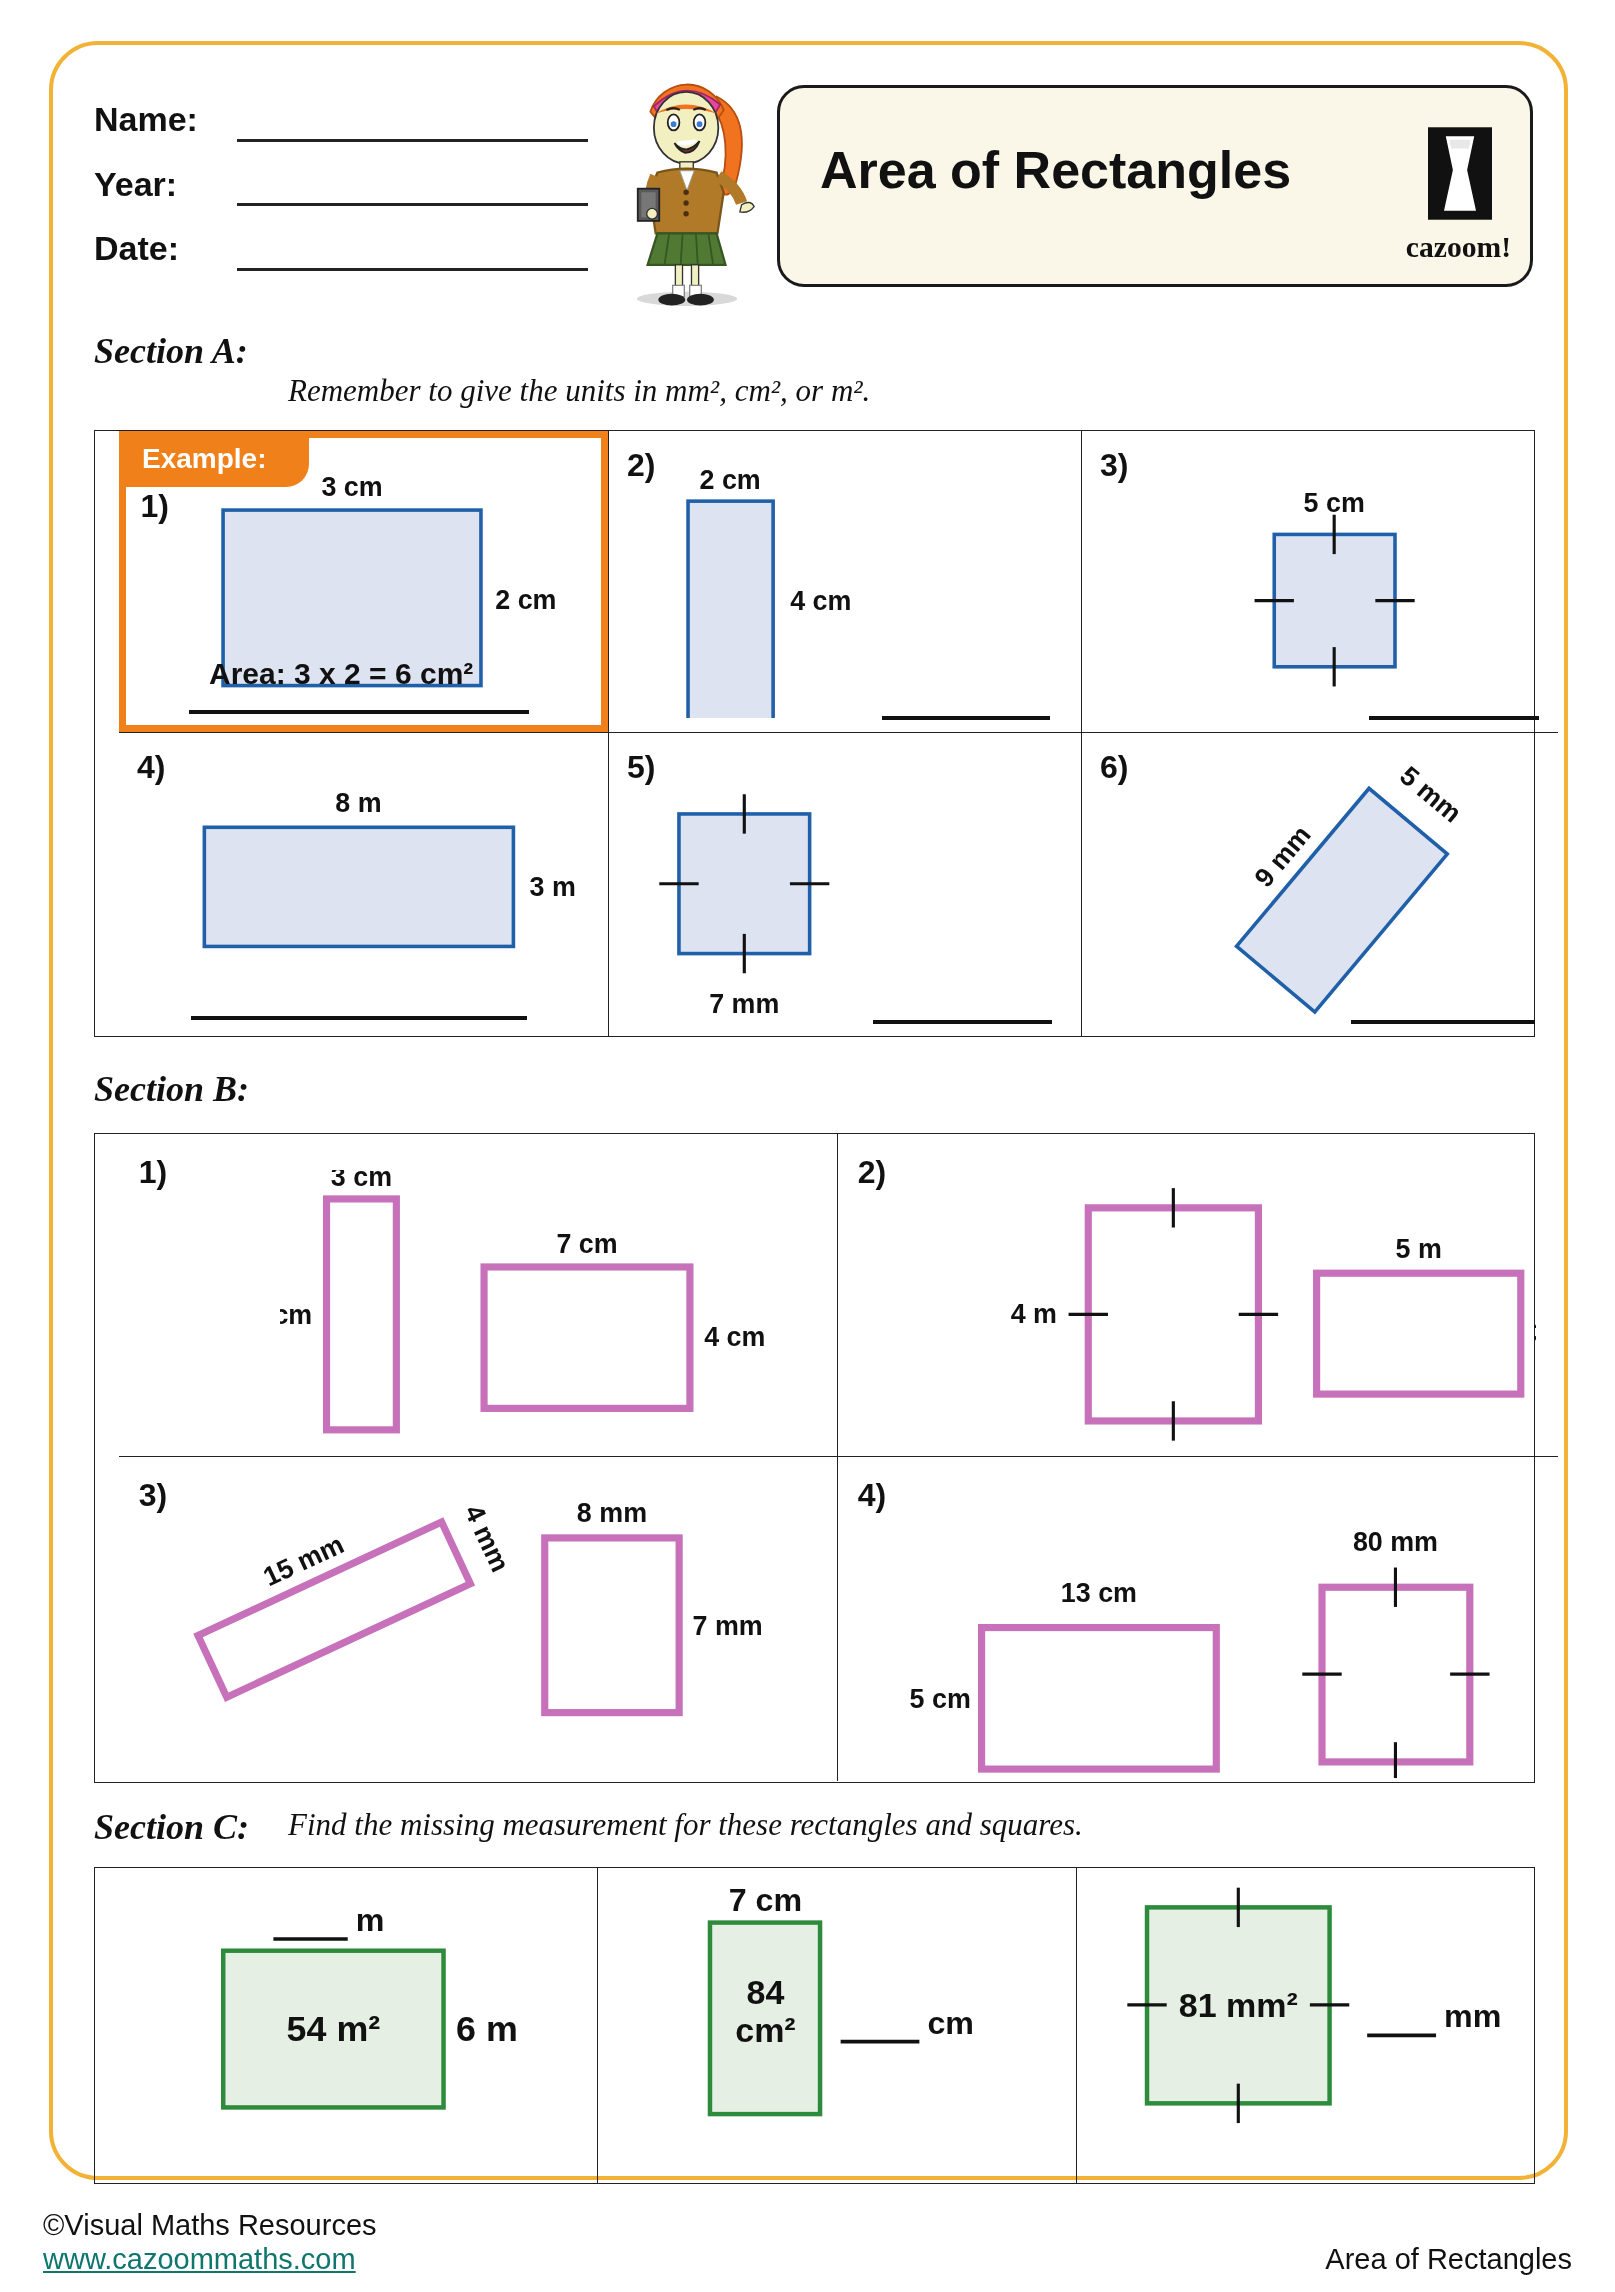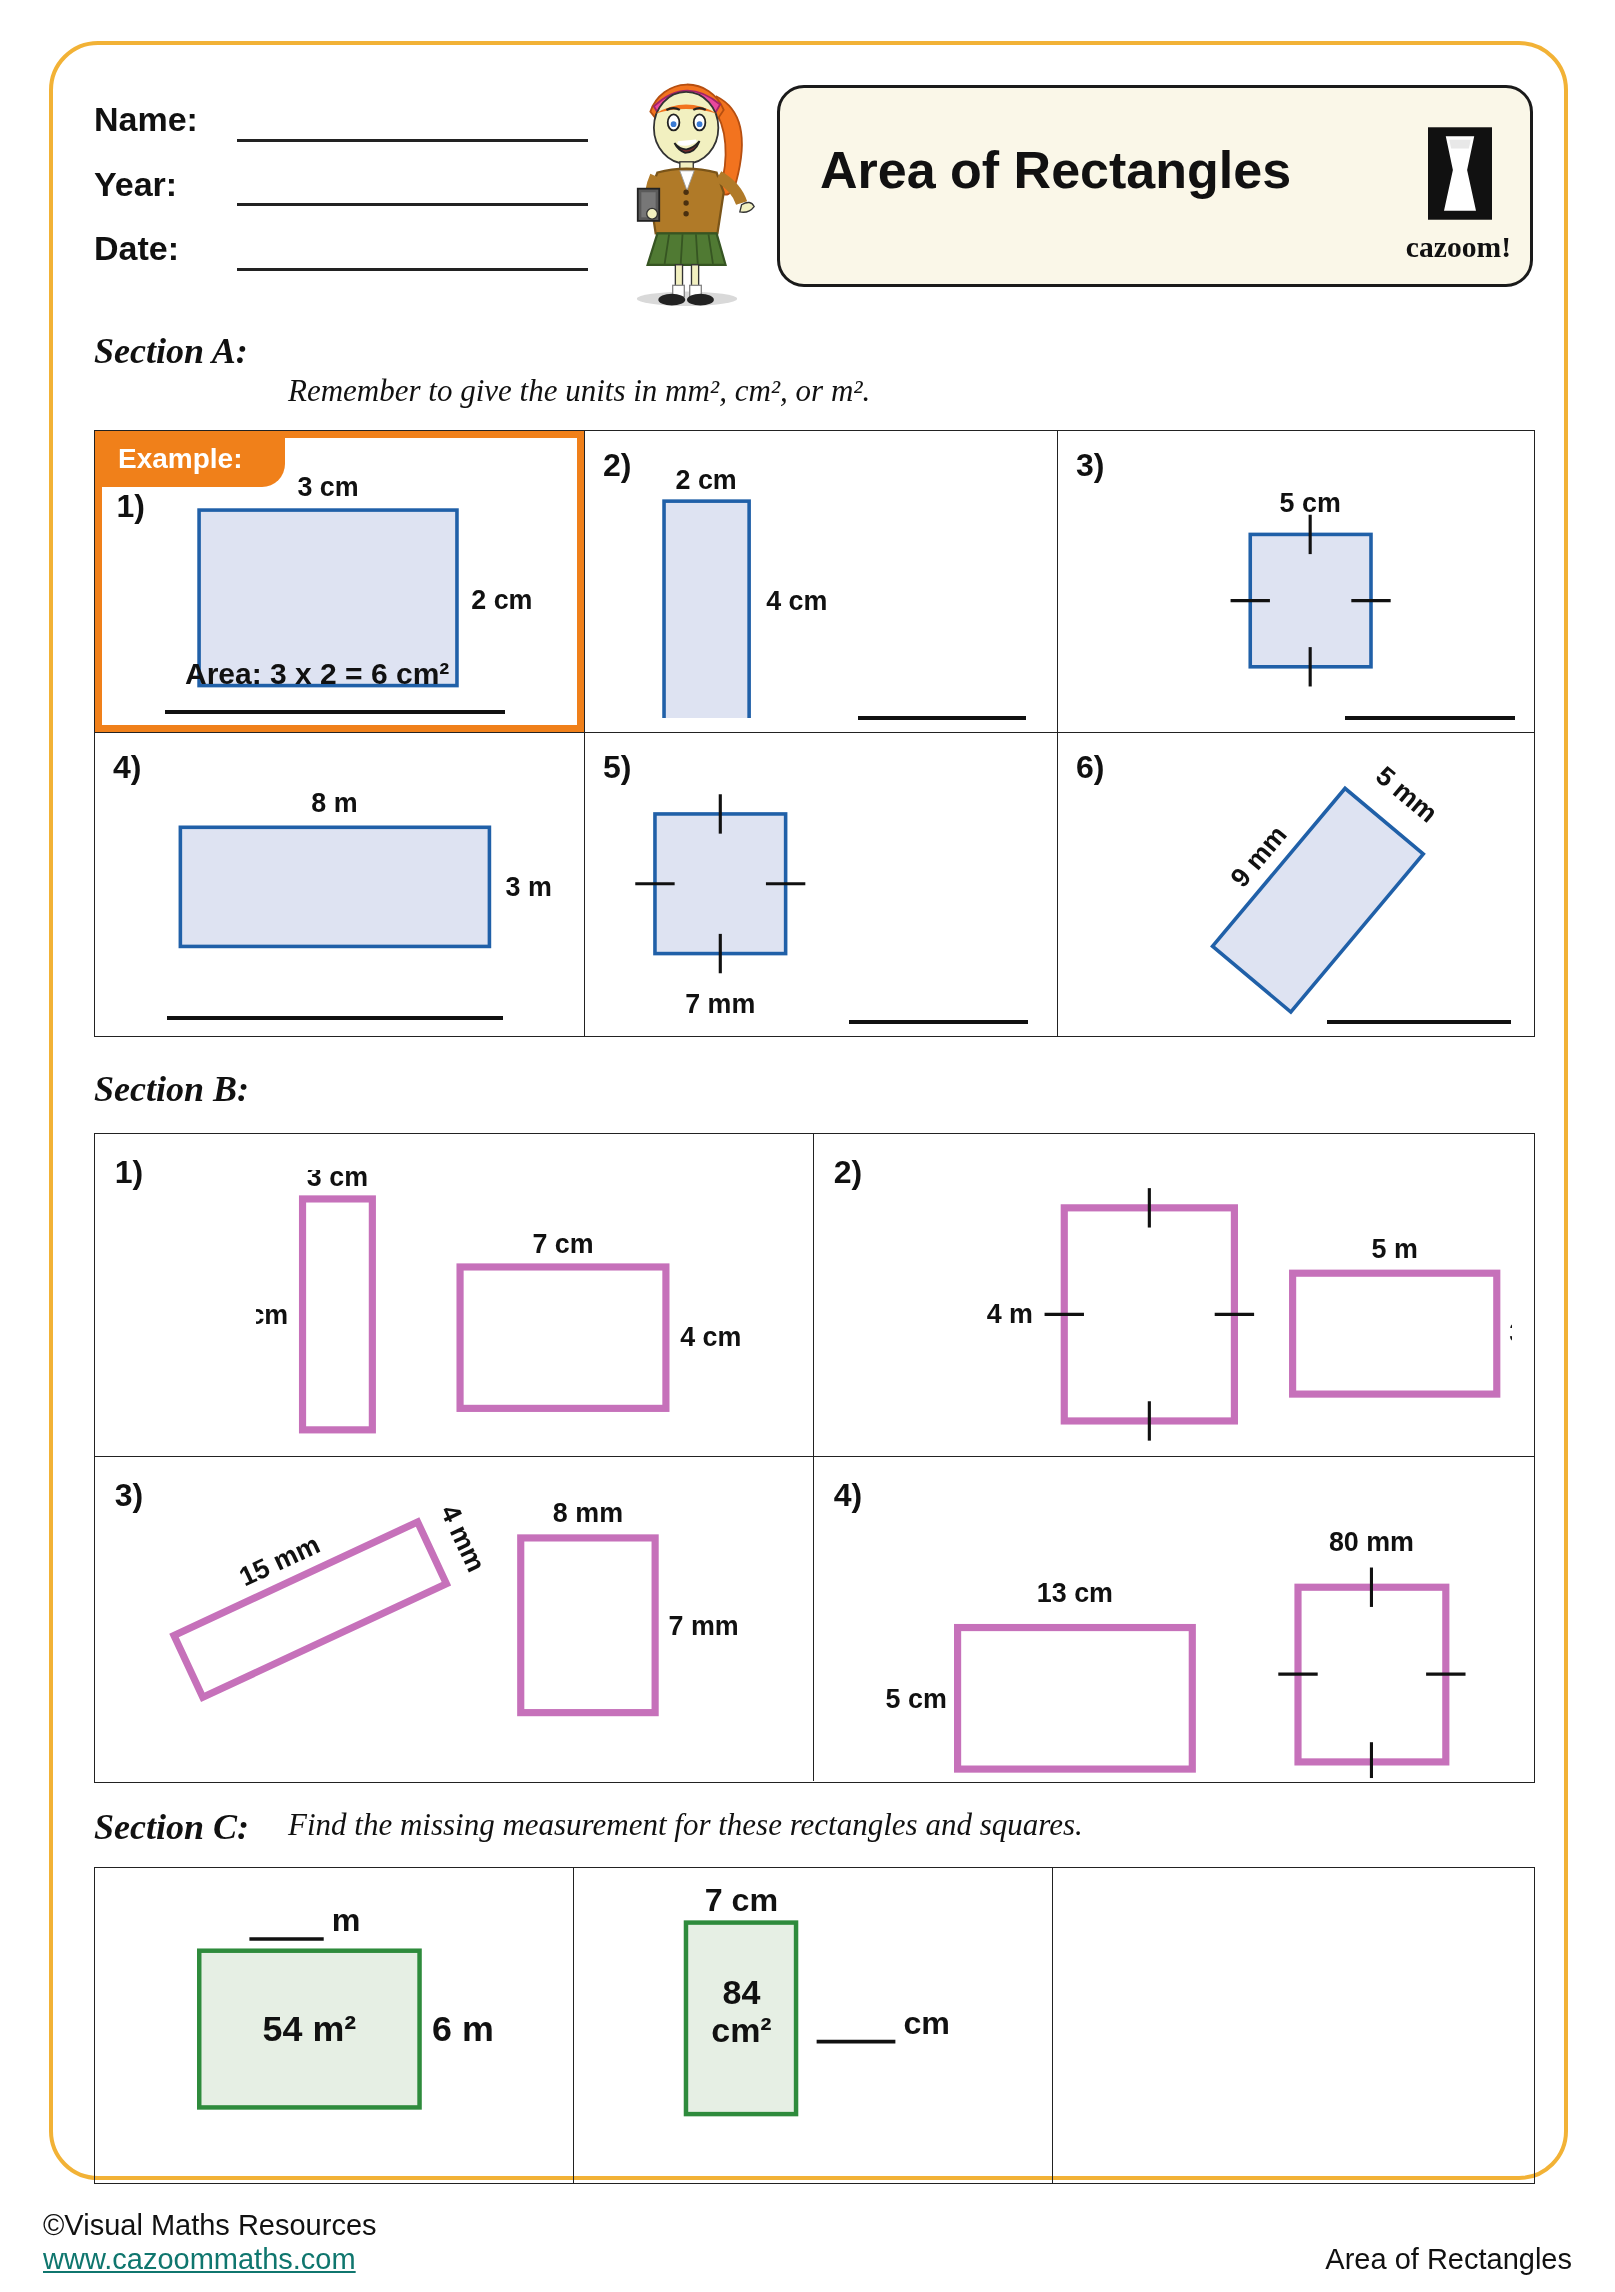--- a/index.html
+++ b/index.html
@@ -10,21 +10,21 @@
         border:4.5px solid #F2B236;border-radius:49px;}
   .lbl{position:absolute;font-weight:bold;color:#111;white-space:nowrap;}
   .num{font-size:32px;}
   .line-blank{position:absolute;height:3.6px;background:#111;}
   .field-line{position:absolute;height:2.7px;background:#222;}
   .serif-head{position:absolute;font-family:"Liberation Serif",serif;font-style:italic;
         font-weight:bold;font-size:36px;white-space:nowrap;}
   .serif-instr{position:absolute;font-family:"Liberation Serif",serif;font-style:italic;
         font-size:31px;white-space:nowrap;}
   .tbl{position:absolute;border:1.8px solid #222;}
-  .cell{position:absolute;box-sizing:border-box;}
+  .cell{position:absolute;box-sizing:border-box;margin-left:24px;}
   .br{border-right:1.8px solid #222;}
   .bb{border-bottom:1.8px solid #222;}
   svg text{font-family:"Liberation Sans",sans-serif;font-weight:bold;font-size:30px;fill:#111;}
   .bs{fill:#DEE3F2;stroke:#2060A8;stroke-width:4px;}
   .ps{fill:#ffffff;stroke:#C671BA;stroke-width:8px;}
   .gs{fill:#E6EFE4;stroke:#2E8B3C;stroke-width:5px;}
   .tick{stroke:#111;stroke-width:3.5px;}
   .blankstroke{stroke:#111;stroke-width:4px;}
   .example-frame{position:absolute;inset:0;border:7.2px solid #F0801A;}
   .example-tab{position:absolute;left:0;top:0;width:190px;height:56px;background:#F0801A;
@@ -256,20 +256,32 @@
       <svg class="abs" style="left:0;top:0;" width="479" height="315" viewBox="0 0 535 352">
         <text x="187" y="48" text-anchor="middle" style="font-size:36px;">7 cm</text>
         <rect class="gs" x="125" y="61" width="123" height="214"></rect>
         <text x="187" y="152" text-anchor="middle" style="font-size:38px;">84</text>
         <text x="187" y="194" text-anchor="middle" style="font-size:38px;">cm²</text>
         <line class="blankstroke" x1="271" y1="194" x2="359" y2="194"></line>
         <text x="368" y="186" style="font-size:36px;">cm</text>
       </svg>
     </div>
 
+    <div class="cell" style="left:958px;top:0;width:481px;height:315px;">
+      <svg class="abs" style="left:0;top:0;" width="481" height="315" viewBox="0 0 537 352">
+        <rect class="gs" x="78" y="44" width="204" height="219"></rect>
+        <line class="tick" x1="180" y1="22" x2="180" y2="66"></line>
+        <line class="tick" x1="180" y1="241" x2="180" y2="285"></line>
+        <line class="tick" x1="56" y1="153" x2="100" y2="153"></line>
+        <line class="tick" x1="260" y1="153" x2="304" y2="153"></line>
+        <text x="180" y="166" text-anchor="middle" style="font-size:38px;">81 mm²</text>
+        <line class="blankstroke" x1="324" y1="187" x2="401" y2="187"></line>
+        <text x="410" y="178" style="font-size:36px;">mm</text>
+      </svg>
+    </div>
   </div>
 
   <div class="footer-text" style="left:43px;top:2209px;">©Visual Maths Resources</div>
   <a class="footer-link" style="left:43px;top:2243px;" href="#">www.cazoommaths.com</a>
   <div class="footer-text" style="right:44px;top:2243px;">Area of Rectangles</div>
 
 </div>
 
 
 </body></html>

